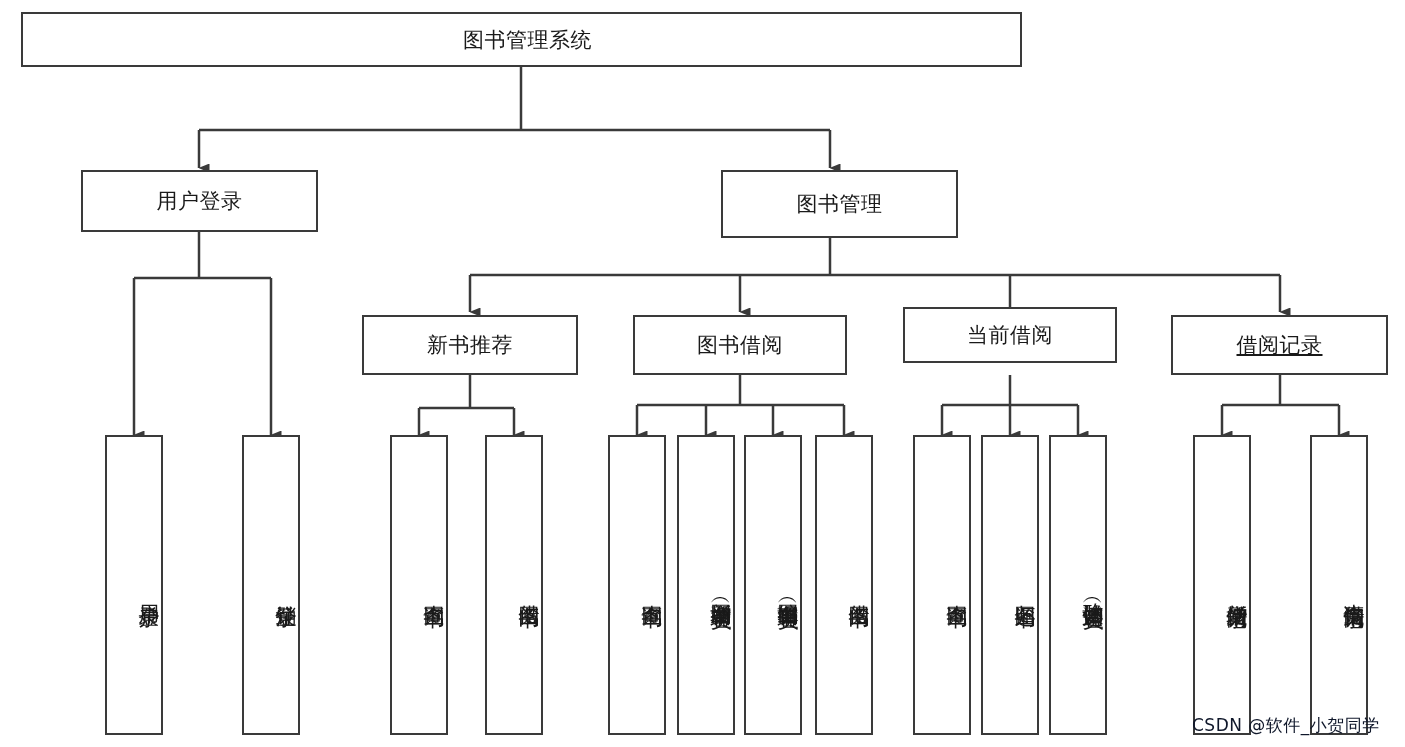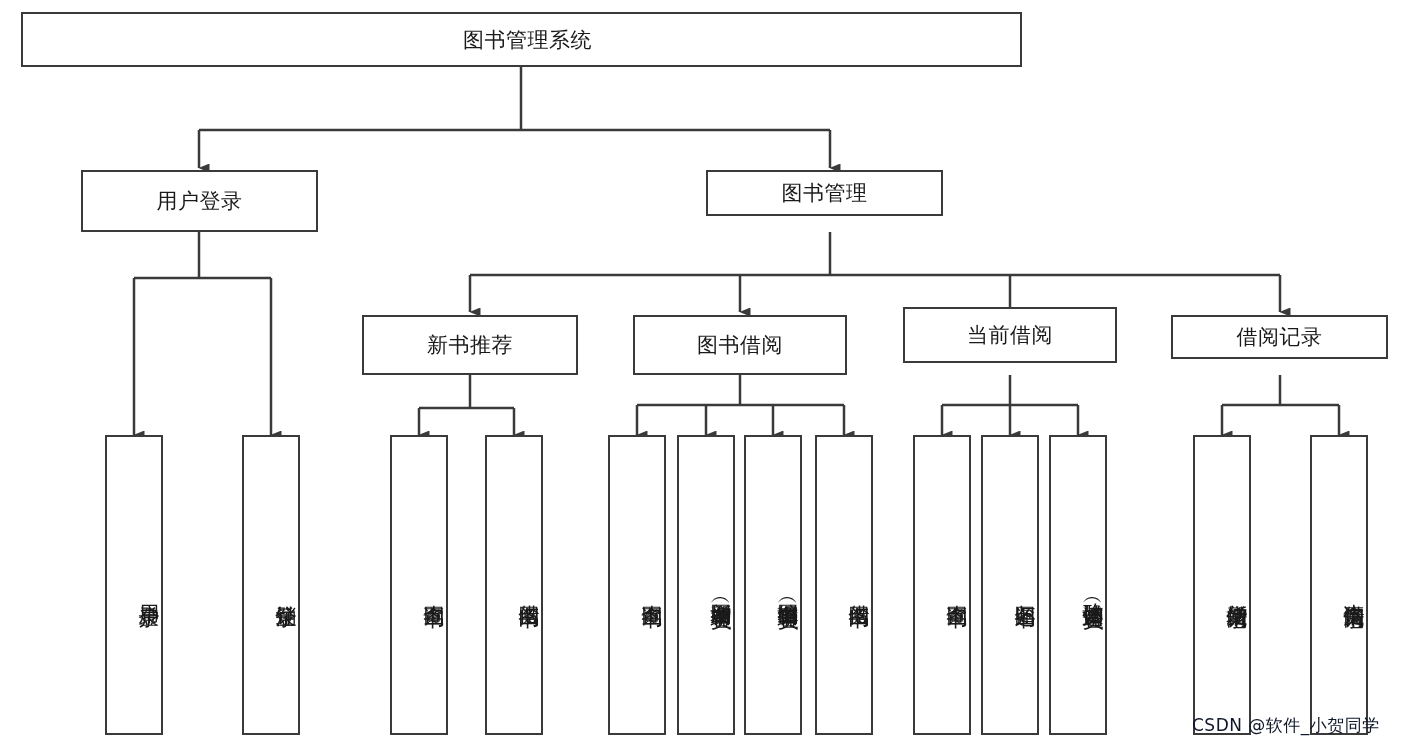--- a/index.html
+++ b/index.html
@@ -117,34 +117,34 @@
     </g>
   </svg>
 
   <div class="node h" style="left:21px; top:12px; width:1001px; height:55px;padding-left:12px;">
     <span>图书管理系统</span>
   </div>
 
   <div class="node h" style="left:81px; top:170px; width:237px; height:62px;">
     <span>用户登录</span>
   </div>
-  <div class="node h" style="left:706px; top:170px; width:237px; height:46px;">
+  <div class="node h" style="left:721px; top:170px; width:237px; height:68px;">
     <span>图书管理</span>
   </div>
 
   <div class="node h" style="left:633px; top:315px; width:214px; height:60px;">
     <span>图书借阅</span>
   </div>
   <div class="node h" style="left:362px; top:315px; width:216px; height:60px;">
     <span>新书推荐</span>
   </div>
   <div class="node h" style="left:903px; top:307px; width:214px; height:56px;">
     <span>当前借阅</span>
   </div>
-  <div class="node h" style="left:1171px; top:315px; width:217px; height:44px;">
+  <div class="node h" style="left:1171px; top:315px; width:217px; height:60px;text-decoration:underline;">
     <span>借阅记录</span>
   </div>
 
   <div class="node v" style="left:105px; top:435px; width:58px; height:300px;">
     <span class="vtxt">用户登录</span>
   </div>
   <div class="node v" style="left:242px; top:435px; width:58px; height:300px;">
     <span class="vtxt">注销登录</span>
   </div>
 

